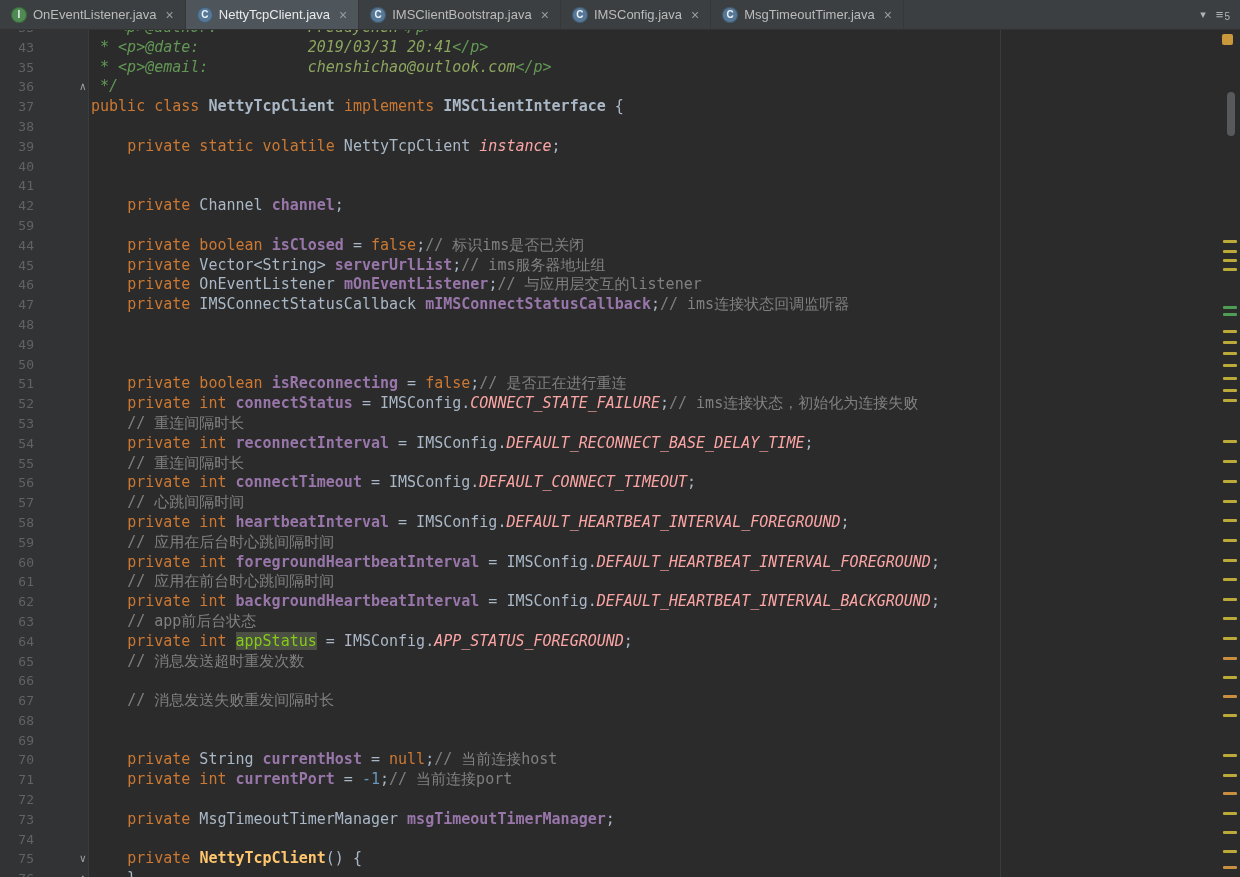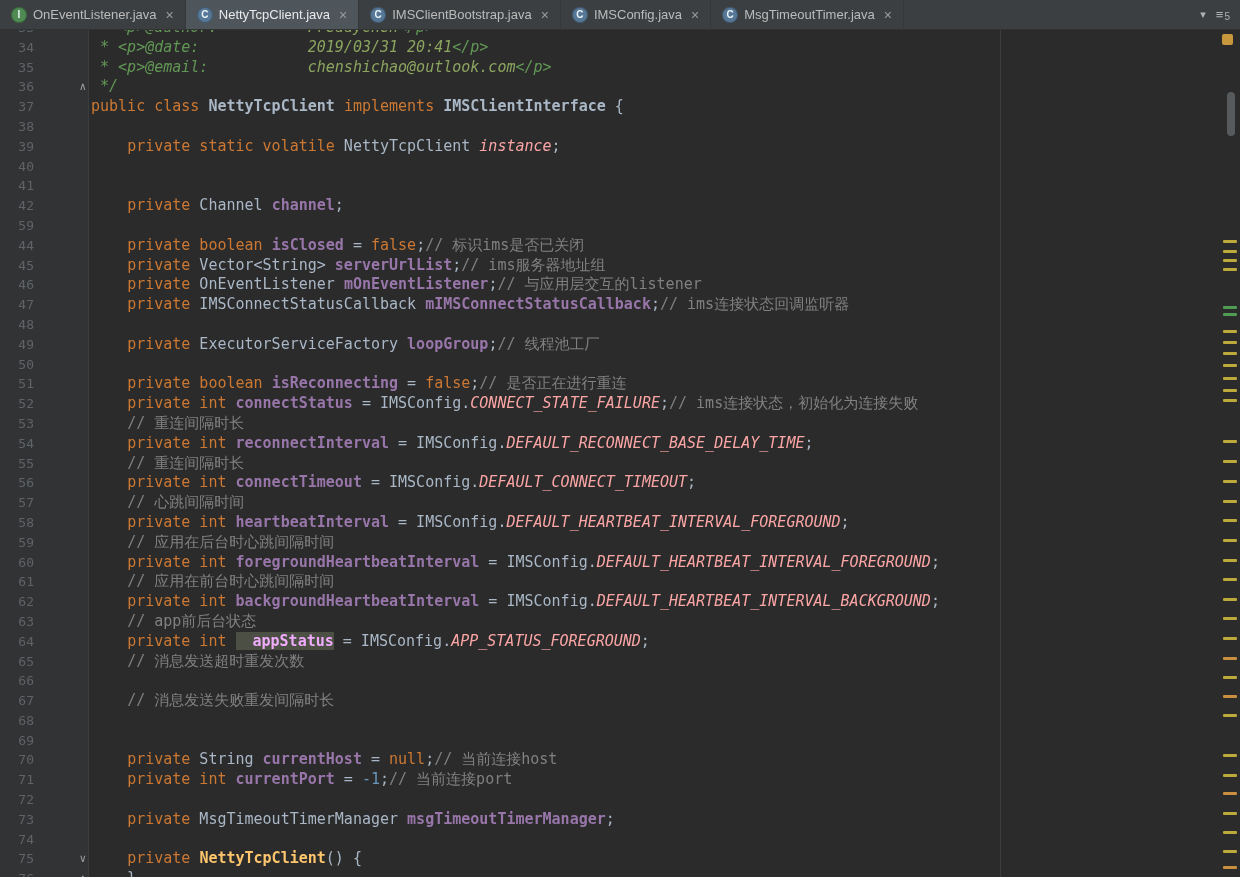--- a/index.html
+++ b/index.html
@@ -41,21 +41,21 @@
   .tk-k{color:#CC7832;}
   .tk-d{color:#A9B7C6;}
   .tk-c{color:#808080;}
   .tk-dc{color:#629755;font-style:italic;}
   .tk-dcv{color:#8CA55F;font-style:italic;}
   .tk-f{color:#9876AA;font-weight:bold;}
   .tk-fs{color:#fca5a5;font-weight:normal;font-style:italic;}
   .tk-m{color:#FFC66D;font-weight:bold;}
   .tk-n{color:#6897BB;}
   .tk-cls{color:#A9B7C6;font-weight:bold;}
-  .tk-hl{color:#f0abfc;font-weight:bold;background:#4B4F44;padding-left:17px;}
+  .tk-hl{color:#84cc16;font-weight:normal;background:#4B4F44;}
 
   
   .stripe{position:absolute;right:0;top:0;bottom:0;width:20px;}
   .indicator{position:absolute;right:7px;top:4px;width:11px;height:11px;border-radius:2px;}
   .thumb{position:absolute;right:5px;width:8px;border-radius:4px;background:#5C5F62;opacity:.9;}
   .mark{position:absolute;right:3px;width:14px;height:3px;border-radius:1px;}
 </style>
 </head>
 <body>
 
@@ -96,36 +96,36 @@
           <span class="cnt">5</span>
         </span>
     </div>
   </div>
 
   <div class="editor">
     <div class="gutter-bg"></div>
     <div class="margin-guide"></div>
     <div class="rows" id="rows">
         <div class="row"><span class="ln">33</span><span class="fold"></span><span class="code"><span class="tk-dc"> * &lt;p&gt;@author:          </span><span class="tk-dcv">FreddyChen</span><span class="tk-dc">&lt;/p&gt;</span></span></div>
-        <div class="row"><span class="ln">34</span><span class="fold"></span><span class="code"><span class="tk-dc"> * &lt;p&gt;@date:            </span><span class="tk-dcv">2019/03/31 20:41</span><span class="tk-dc">&lt;/p&gt;</span></span></div>
+        <div class="row"><span class="ln">43</span><span class="fold"></span><span class="code"><span class="tk-dc"> * &lt;p&gt;@date:            </span><span class="tk-dcv">2019/03/31 20:41</span><span class="tk-dc">&lt;/p&gt;</span></span></div>
         <div class="row"><span class="ln">35</span><span class="fold"></span><span class="code"><span class="tk-dc"> * &lt;p&gt;@email:           </span><span class="tk-dcv">chenshichao@outlook.com</span><span class="tk-dc">&lt;/p&gt;</span></span></div>
         <div class="row"><span class="ln">36</span><span class="fold">∧</span><span class="code"><span class="tk-dc"> */</span></span></div>
         <div class="row"><span class="ln">37</span><span class="fold"></span><span class="code"><span class="tk-k">public class </span><span class="tk-cls">NettyTcpClient</span><span class="tk-d"> </span><span class="tk-k">implements</span><span class="tk-d"> </span><span class="tk-cls">IMSClientInterface</span><span class="tk-d"> {</span></span></div>
         <div class="row"><span class="ln">38</span><span class="fold"></span><span class="code"></span></div>
         <div class="row"><span class="ln">39</span><span class="fold"></span><span class="code"><span class="tk-d">    </span><span class="tk-k">private static volatile</span><span class="tk-d"> NettyTcpClient </span><span class="tk-fs">instance</span><span class="tk-d">;</span></span></div>
         <div class="row"><span class="ln">40</span><span class="fold"></span><span class="code"></span></div>
         <div class="row"><span class="ln">41</span><span class="fold"></span></div>
         <div class="row"><span class="ln">42</span><span class="fold"></span><span class="code"><span class="tk-d">    </span><span class="tk-k">private</span><span class="tk-d"> Channel </span><span class="tk-f">channel</span><span class="tk-d">;</span></span></div>
         <div class="row"><span class="ln">59</span><span class="fold"></span><span class="code"></span></div>
         <div class="row"><span class="ln">44</span><span class="fold"></span><span class="code"><span class="tk-d">    </span><span class="tk-k">private boolean</span><span class="tk-d"> </span><span class="tk-f">isClosed</span><span class="tk-d"> = </span><span class="tk-k">false</span><span class="tk-d">;</span><span class="tk-c">// 标识ims是否已关闭</span></span></div>
         <div class="row"><span class="ln">45</span><span class="fold"></span><span class="code"><span class="tk-d">    </span><span class="tk-k">private</span><span class="tk-d"> Vector&lt;String&gt; </span><span class="tk-f">serverUrlList</span><span class="tk-d">;</span><span class="tk-c">// ims服务器地址组</span></span></div>
         <div class="row"><span class="ln">46</span><span class="fold"></span><span class="code"><span class="tk-d">    </span><span class="tk-k">private</span><span class="tk-d"> OnEventListener </span><span class="tk-f">mOnEventListener</span><span class="tk-d">;</span><span class="tk-c">// 与应用层交互的listener</span></span></div>
         <div class="row"><span class="ln">47</span><span class="fold"></span><span class="code"><span class="tk-d">    </span><span class="tk-k">private</span><span class="tk-d"> IMSConnectStatusCallback </span><span class="tk-f">mIMSConnectStatusCallback</span><span class="tk-d">;</span><span class="tk-c">// ims连接状态回调监听器</span></span></div>
         <div class="row"><span class="ln">48</span><span class="fold"></span></div>
-        <div class="row"><span class="ln">49</span><span class="fold"></span><span class="code"><span class="tk-d">    </span><span class="tk-k">private</span><span class="tk-d"> ExecutorServiceFactory </span><span class="tk-f">loopGroup</span><span class="tk-d">;</span><span class="tk-c">// 线程池工厂</span></span></div>
+        <div class="row"><span class="ln">49</span><span class="fold"></span></div>
         <div class="row"><span class="ln">50</span><span class="fold"></span><span class="code"></span></div>
         <div class="row"><span class="ln">51</span><span class="fold"></span><span class="code"><span class="tk-d">    </span><span class="tk-k">private boolean</span><span class="tk-d"> </span><span class="tk-f">isReconnecting</span><span class="tk-d"> = </span><span class="tk-k">false</span><span class="tk-d">;</span><span class="tk-c">// 是否正在进行重连</span></span></div>
         <div class="row"><span class="ln">52</span><span class="fold"></span><span class="code"><span class="tk-d">    </span><span class="tk-k">private int</span><span class="tk-d"> </span><span class="tk-f">connectStatus</span><span class="tk-d"> = IMSConfig.</span><span class="tk-fs">CONNECT_STATE_FAILURE</span><span class="tk-d">;</span><span class="tk-c">// ims连接状态，初始化为连接失败</span></span></div>
         <div class="row"><span class="ln">53</span><span class="fold"></span><span class="code"><span class="tk-d">    </span><span class="tk-c">// 重连间隔时长</span></span></div>
         <div class="row"><span class="ln">54</span><span class="fold"></span><span class="code"><span class="tk-d">    </span><span class="tk-k">private int</span><span class="tk-d"> </span><span class="tk-f">reconnectInterval</span><span class="tk-d"> = IMSConfig.</span><span class="tk-fs">DEFAULT_RECONNECT_BASE_DELAY_TIME</span><span class="tk-d">;</span></span></div>
         <div class="row"><span class="ln">55</span><span class="fold"></span><span class="code"><span class="tk-d">    </span><span class="tk-c">// 重连间隔时长</span></span></div>
         <div class="row"><span class="ln">56</span><span class="fold"></span><span class="code"><span class="tk-d">    </span><span class="tk-k">private int</span><span class="tk-d"> </span><span class="tk-f">connectTimeout</span><span class="tk-d"> = IMSConfig.</span><span class="tk-fs">DEFAULT_CONNECT_TIMEOUT</span><span class="tk-d">;</span></span></div>
         <div class="row"><span class="ln">57</span><span class="fold"></span><span class="code"><span class="tk-d">    </span><span class="tk-c">// 心跳间隔时间</span></span></div>
         <div class="row"><span class="ln">58</span><span class="fold"></span><span class="code"><span class="tk-d">    </span><span class="tk-k">private int</span><span class="tk-d"> </span><span class="tk-f">heartbeatInterval</span><span class="tk-d"> = IMSConfig.</span><span class="tk-fs">DEFAULT_HEARTBEAT_INTERVAL_FOREGROUND</span><span class="tk-d">;</span></span></div>
         <div class="row"><span class="ln">59</span><span class="fold"></span><span class="code"><span class="tk-d">    </span><span class="tk-c">// 应用在后台时心跳间隔时间</span></span></div>

